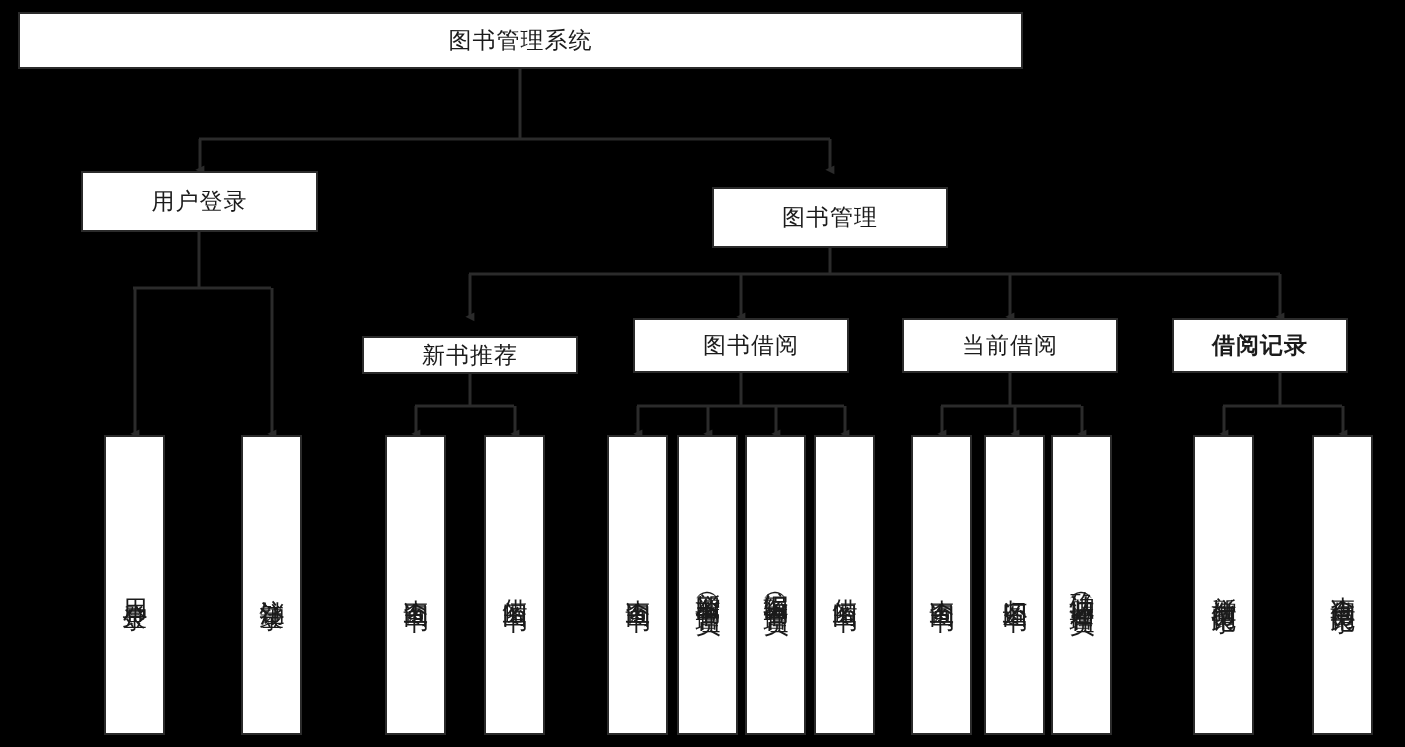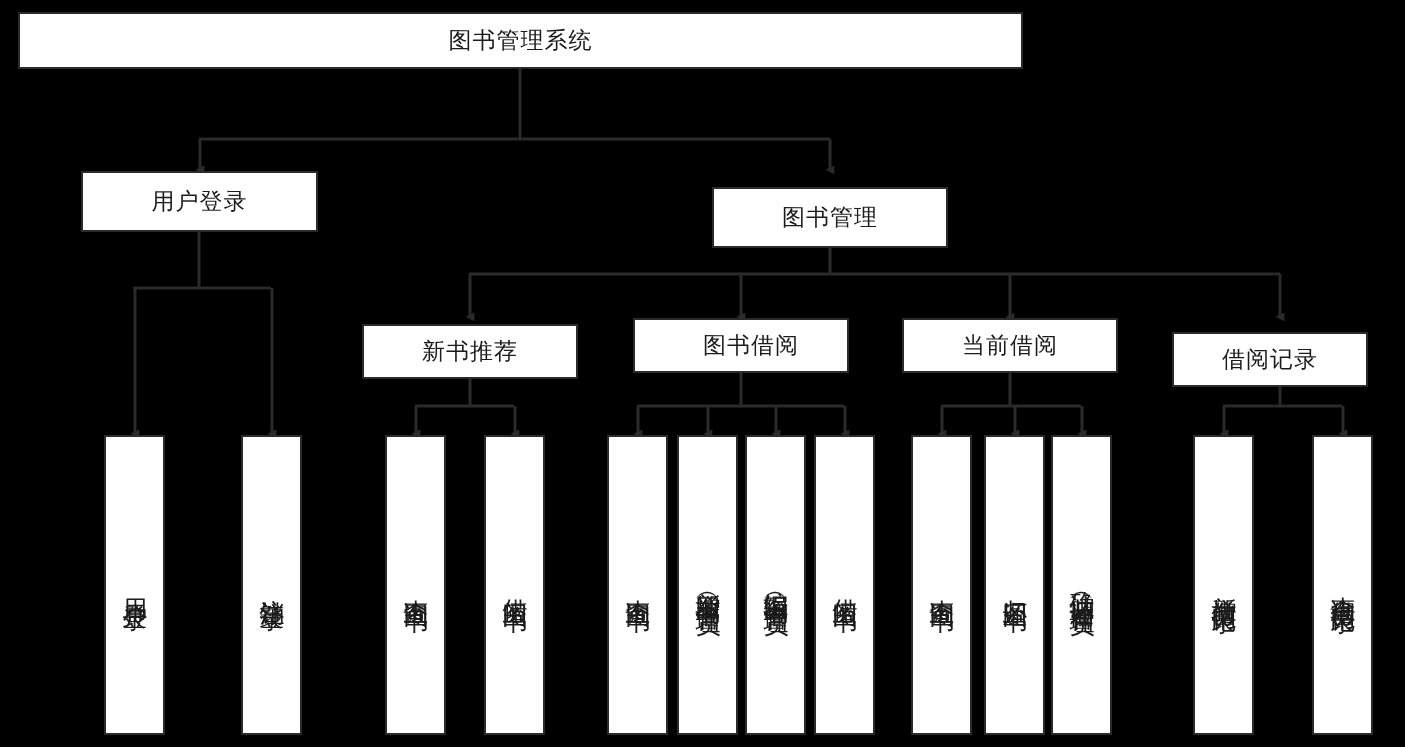--- a/index.html
+++ b/index.html
@@ -113,30 +113,30 @@
   <div id="node-layer">
       <div class="node h" style="left: 18px; top: 12px; width: 1005px; height: 57px;">
         <span>图书管理系统</span>
       </div>
       <div class="node h" style="left: 81px; top: 171px; width: 237px; height: 61px;">
         <span>用户登录</span>
       </div>
       <div class="node h" style="left: 712px; top: 171px; width: 236px; height: 61px; margin-top: 16px;">
         <span>图书管理</span>
       </div>
-      <div class="node h" style="left: 362px; top: 324px; width: 216px; height: 55px;">
+      <div class="node h" style="left: 362px; top: 336px; width: 216px; height: 38px;">
         <span>新书推荐</span>
       </div>
       <div class="node h" style="left: 633px; top: 318px; width: 216px; height: 55px; padding-left: 20px;">
         <span>图书借阅</span>
       </div>
       <div class="node h" style="left: 902px; top: 318px; width: 216px; height: 55px;">
         <span>当前借阅</span>
       </div>
-      <div class="node h" style="left: 1172px; top: 332px; width: 196px; height: 55px;">
+      <div class="node h" style="left: 1172px; top: 318px; width: 176px; height: 55px; font-weight: bold;">
         <span>借阅记录</span>
       </div>
       <div class="node v" style="left: 104px; top: 435px; width: 61px; height: 300px;">
         <span class="vtext">用户登录</span>
       </div>
       <div class="node v" style="left: 241px; top: 435px; width: 61px; height: 300px;">
         <span class="vtext">注销登录</span>
       </div>
       <div class="node v" style="left: 385px; top: 435px; width: 61px; height: 300px;">
         <span class="vtext">查询图书</span>

